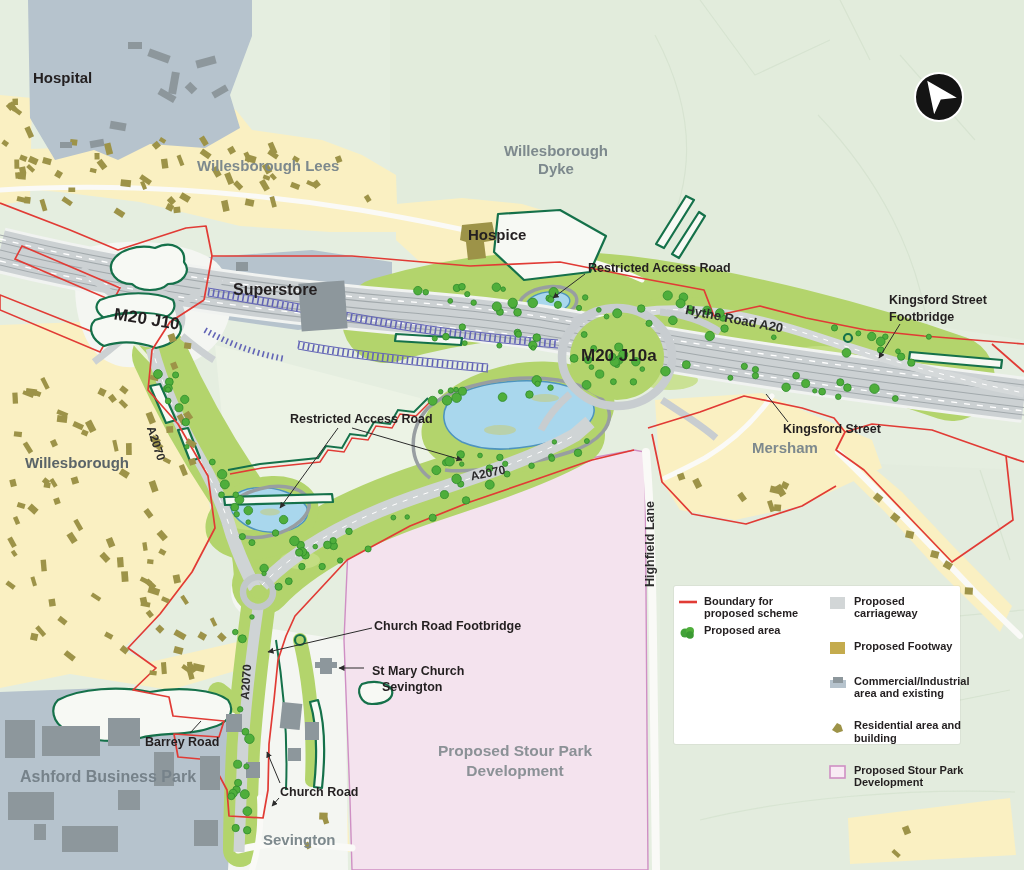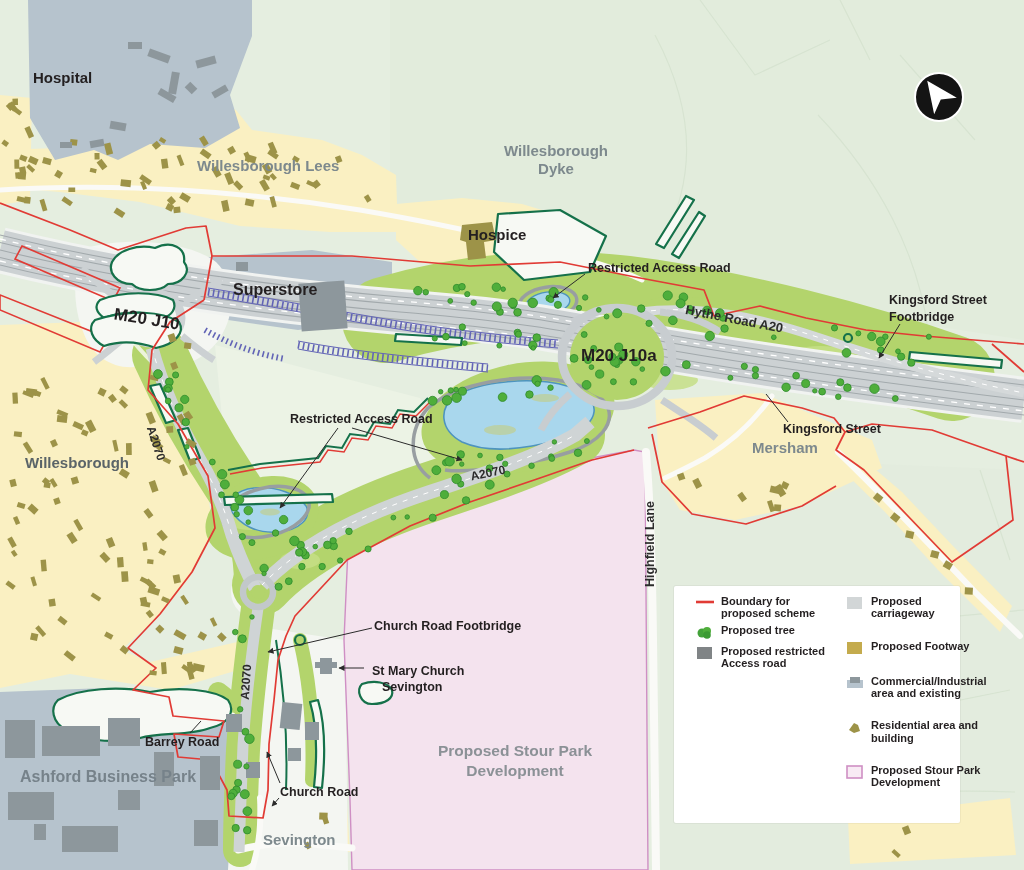--- a/index.html
+++ b/index.html
@@ -11,23 +11,23 @@
   text{font-family:"Liberation Sans",sans-serif;}
   .t-ann{font-size:12.5px;font-weight:bold;fill:#231f20;}
   .t-big{font-size:17px;font-weight:bold;fill:#231f20;}
   .t-road{font-size:12px;font-weight:bold;fill:#2c2c2c;}
   .t-place{font-size:15px;font-weight:bold;fill:#7d898d;}
   .t-place-dk{font-size:15px;font-weight:bold;fill:#57616567;fill:#5a6468;}
   .t-black{font-size:15px;font-weight:bold;fill:#231f20;}
   .t-stour{font-size:15.5px;font-weight:bold;fill:#8b9196;}
 
   
-  #legend{position:absolute;left:674px;top:586px;width:286px;height:237px;
+  #legend{position:absolute;left:674px;top:586px;width:286px;height:158px;
           background:#ffffff;border-radius:2px;box-shadow:0 0 0 1px rgba(0,0,0,.04);
-          display:grid;grid-template-columns:146px 1fr;padding:9px 6px 6px 21px;
+          display:grid;grid-template-columns:146px 1fr;padding:9px 6px 6px 4px;
           box-sizing:border-box;column-gap:4px;}
   .lcol{display:flex;flex-direction:column;justify-content:flex-start;gap:4px;}
   .lrow{display:flex;align-items:flex-start;gap:6px;}
   .lrow .sw{flex:0 0 20px;display:flex;justify-content:center;margin-top:1px;}
   .lrow .lt{font-size:11px;font-weight:bold;color:#231f20;line-height:1.12;}
 
   #north{position:absolute;left:912px;top:70px;width:54px;height:54px;}
 </style>
 </head>
 <body>
@@ -682,29 +682,21 @@
       <span class="lt">Boundary for proposed scheme</span>
     </div>
     <div class="lrow">
       <span class="sw">
         <svg width="20" height="16">
               <circle cx="7" cy="8" r="4.5" fill="#43a239"></circle>
               <circle cx="12" cy="6" r="4" fill="#4fae3b"></circle>
               <circle cx="12" cy="10" r="3.8" fill="#3b9a33"></circle>
             </svg>
           </span>
-      <span class="lt">Proposed tree</span>
-    </div>
-    <div class="lrow">
-      <span class="sw">
-        <svg width="20" height="14">
-              <rect x="2" y="1" width="15" height="12" fill="#808486"></rect>
-            </svg>
-          </span>
-      <span class="lt">Proposed restricted Access road</span>
+      <span class="lt">Proposed area</span>
     </div>
   </div>
   <div class="lcol" style="gap:20px">
     <div class="lrow">
       <span class="sw">
         <svg width="20" height="14">
               <rect x="2" y="1" width="15" height="12" fill="#d2d6d7"></rect>
             </svg>
           </span>
       <span class="lt">Proposed carriageway</span>

